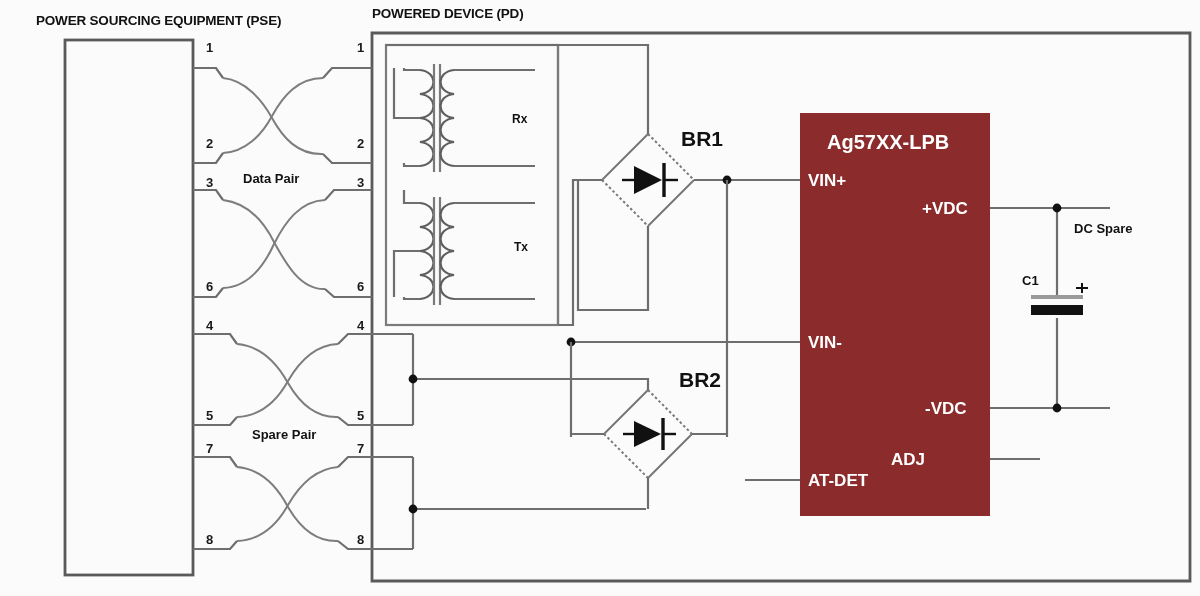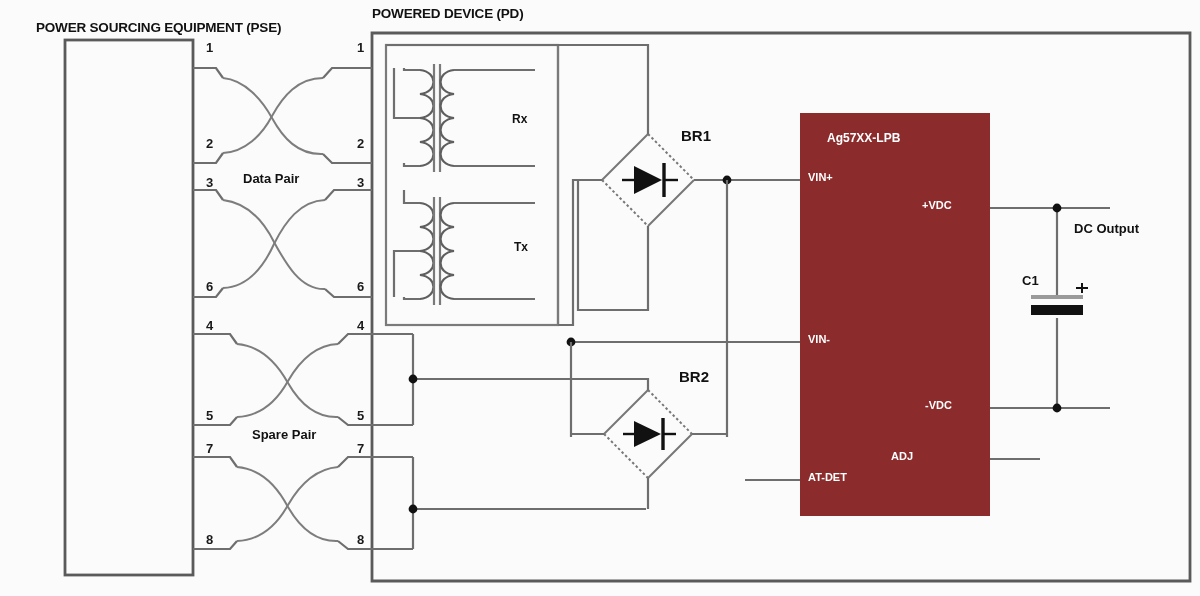--- a/index.html
+++ b/index.html
@@ -43,41 +43,41 @@
   .pin {
     position: absolute;
     font-weight: bold;
     font-size: 13px;
     color: #1a1a1a;
     white-space: nowrap;
   }
   .iclbl {
     position: absolute;
     font-weight: bold;
+    font-size: 20px;
+    color: #ffffff;
+    white-space: nowrap;
+  }
+  .icpin {
+    position: absolute;
+    font-weight: bold;
+    font-size: 17px;
+    color: #ffffff;
+    white-space: nowrap;
+  }
+  .winding-lbl {
+    position: absolute;
+    font-weight: bold;
     font-size: 12px;
-    color: #ffffff;
-    white-space: nowrap;
-  }
-  .icpin {
-    position: absolute;
-    font-weight: bold;
-    font-size: 11px;
-    color: #ffffff;
-    white-space: nowrap;
-  }
-  .winding-lbl {
-    position: absolute;
-    font-weight: bold;
-    font-size: 12px;
     color: #111111;
   }
   .br-lbl {
     position: absolute;
     font-weight: bold;
-    font-size: 15px;
+    font-size: 21px;
     color: #111111;
   }
 </style>
 </head>
 <body>
 
 <div id="canvas">
 
   <svg class="layer" viewBox="0 0 1200 596">
     <defs>
@@ -227,21 +227,21 @@
     <circle class="dot" cx="1057" cy="208" r="4.4"></circle>
     <circle class="dot" cx="1057" cy="408" r="4.4"></circle>
 
     <line x1="1031" y1="297" x2="1083" y2="297" stroke="#9a9a9a" stroke-width="4"></line>
     <rect x="1031" y="305" width="52" height="10" fill="#111111"></rect>
 
     <line x1="1076" y1="288" x2="1088" y2="288" stroke="#111111" stroke-width="2"></line>
     <line x1="1082" y1="283" x2="1082" y2="293" stroke="#111111" stroke-width="2"></line>
   </svg>
 
-  <div class="hdr" style="left:16px; top:20px;padding-left:20px;">POWER SOURCING EQUIPMENT (PSE)</div>
+  <div class="hdr" style="left:16px; top:13px;padding-left:20px;">POWER SOURCING EQUIPMENT (PSE)</div>
   <div class="hdr" style="left:372px; top:6px;">POWERED DEVICE (PD)</div>
 
   <div class="pin" style="left:206px; top:40px;">1</div>
   <div class="pin" style="left:206px; top:136px;">2</div>
   <div class="pin" style="left:206px; top:175px;">3</div>
   <div class="pin" style="left:206px; top:279px;">6</div>
   <div class="pin" style="left:206px; top:318px;">4</div>
   <div class="pin" style="left:206px; top:408px;">5</div>
   <div class="pin" style="left:206px; top:441px;">7</div>
   <div class="pin" style="left:206px; top:532px;">8</div>
@@ -265,16 +265,16 @@
   <div class="br-lbl" style="left:679px; top:368px;">BR2</div>
 
   <div class="iclbl" style="left:827px; top:131px;">Ag57XX-LPB</div>
   <div class="icpin" style="left:808px; top:171px;">VIN+</div>
   <div class="icpin" style="left:808px; top:333px;">VIN-</div>
   <div class="icpin" style="left:808px; top:471px;">AT-DET</div>
   <div class="icpin" style="left:922px; top:199px;">+VDC</div>
   <div class="icpin" style="left:925px; top:399px;">-VDC</div>
   <div class="icpin" style="left:891px; top:450px;">ADJ</div>
 
-  <div class="lbl" style="left:1074px; top:221px;">DC Output</div>
+  <div class="lbl" style="left:1074px; top:221px;">DC Spare</div>
   <div class="lbl" style="left:1022px; top:273px;">C1</div>
 
 </div>
 
 </body></html>

